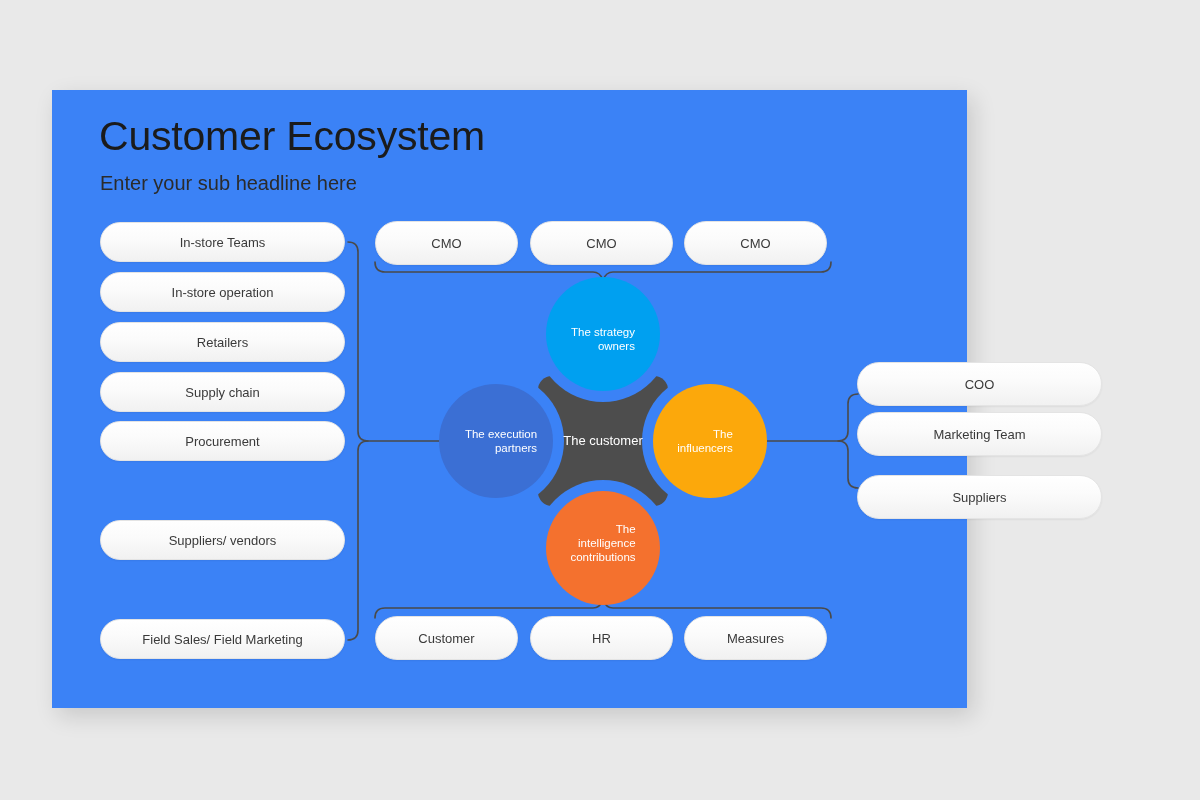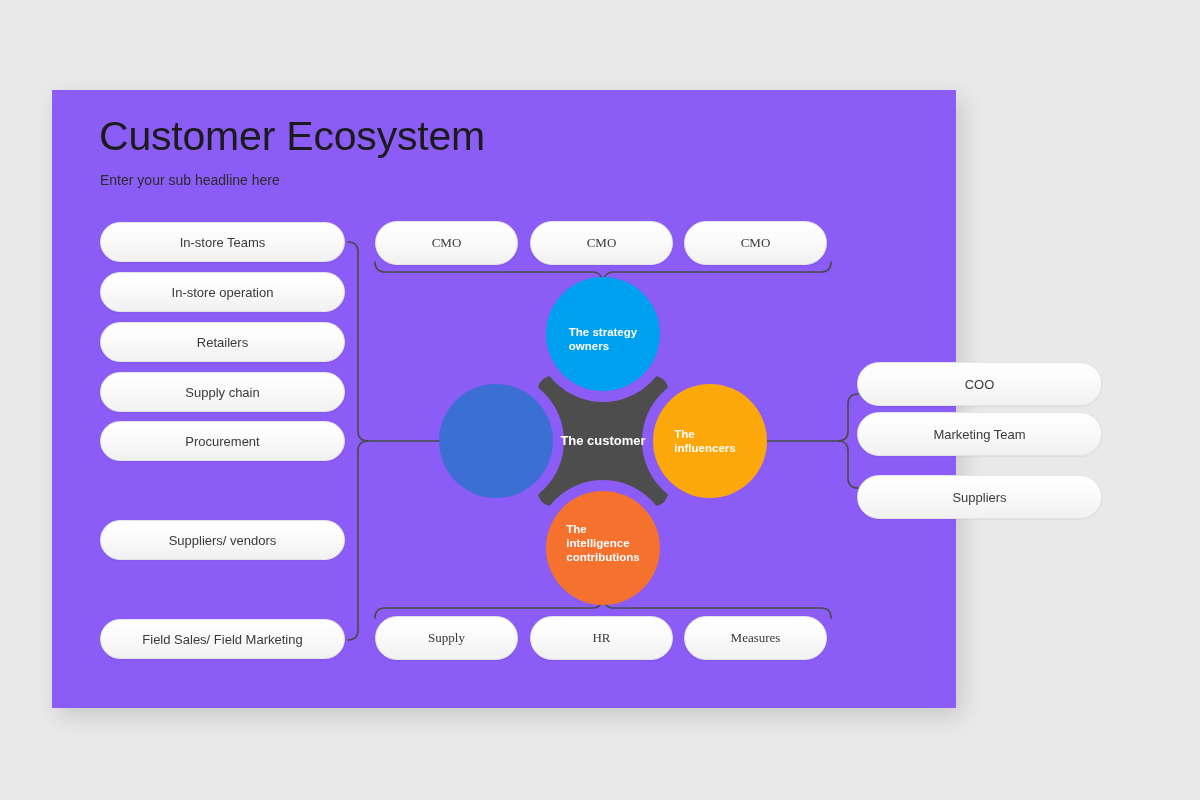--- a/index.html
+++ b/index.html
@@ -15,40 +15,41 @@
     overflow: hidden;
   }
 
   
   #slide-card {
     position: absolute;
     left: 52px;
     top: 90px;
     width: 904px;
     height: 618px;
-    background: #8b5cf6;
+    background: #3b82f6;
     box-shadow: 6px 8px 22px rgba(0,0,0,0.14);
+    padding-left: 11px;
   }
 
   
   #page-title {
     position: absolute;
     left: 47px;
     top: 23px;
     font-size: 41px;
     font-weight: 400;
     color: #1b1b1b;
     letter-spacing: -0.2px;
     white-space: nowrap;
   }
   #page-subtitle {
     position: absolute;
     left: 48px;
     top: 82px;
-    font-size: 14px;
+    font-size: 20px;
     font-weight: 400;
     color: #2b2b2b;
     white-space: nowrap;
   }
 
   
   .pill {
     position: absolute;
     box-sizing: border-box;
     display: flex;
@@ -67,21 +68,20 @@
   
   .pill-left {
     left: 48px;
     width: 245px;
     height: 40px;
   }
   
   .pill-row {
     width: 143px;
     height: 44px;
-    font-family: Liberation Serif, serif;
   }
   
   .pill-right {
     left: 805px;
     width: 245px;
     height: 44px;
   }
 
   
   #connectors {
@@ -108,23 +108,23 @@
     width: 330px;
     height: 330px;
   }
   #hub svg { display: block; }
 
   .node-label {
     position: absolute;
     display: flex;
     align-items: center;
     justify-content: center;
-    text-align: left;
+    text-align: right;
     color: #ffffff;
-    font-weight: bold;
+    font-weight: normal;
     font-size: 11.5px;
     line-height: 1.22;
     pointer-events: none;
   }
   #label-center {
     left: 115px; top: 115px; width: 100px; height: 100px;
     font-size: 13px;
   }
   #label-top    { left: 105px; top: 8px;   width: 120px; height: 110px; }
   #label-bottom { left: 100px; top: 212px; width: 130px; height: 110px; }
@@ -178,21 +178,21 @@
       <span>CMO</span>
     </div>
   <div class="pill pill-row" style="left:478px; top:131px">
       <span>CMO</span>
     </div>
   <div class="pill pill-row" style="left:632px; top:131px">
       <span>CMO</span>
     </div>
 
   <div class="pill pill-row" style="left:323px; top:526px">
-      <span>Supply</span>
+      <span>Customer</span>
     </div>
   <div class="pill pill-row" style="left:478px; top:526px">
       <span>HR</span>
     </div>
   <div class="pill pill-row" style="left:632px; top:526px">
       <span>Measures</span>
     </div>
 
   <div class="pill pill-right" style="top:272px">
       <span>COO</span>
@@ -229,20 +229,26 @@
 
     <div class="node-label" id="label-center">
       <span>The customer</span>
     </div>
     <div class="node-label" id="label-top">
       <span>
         <span>The strategy</span><br>
         <span>owners</span>
       </span>
     </div>
+    <div class="node-label" id="label-left">
+      <span>
+        <span>The execution</span><br>
+        <span>partners</span>
+      </span>
+    </div>
     <div class="node-label" id="label-right">
       <span>
         <span>The</span><br>
         <span>influencers</span>
       </span>
     </div>
     <div class="node-label" id="label-bottom">
       <span>
         <span>The</span><br>
         <span>intelligence</span><br>

